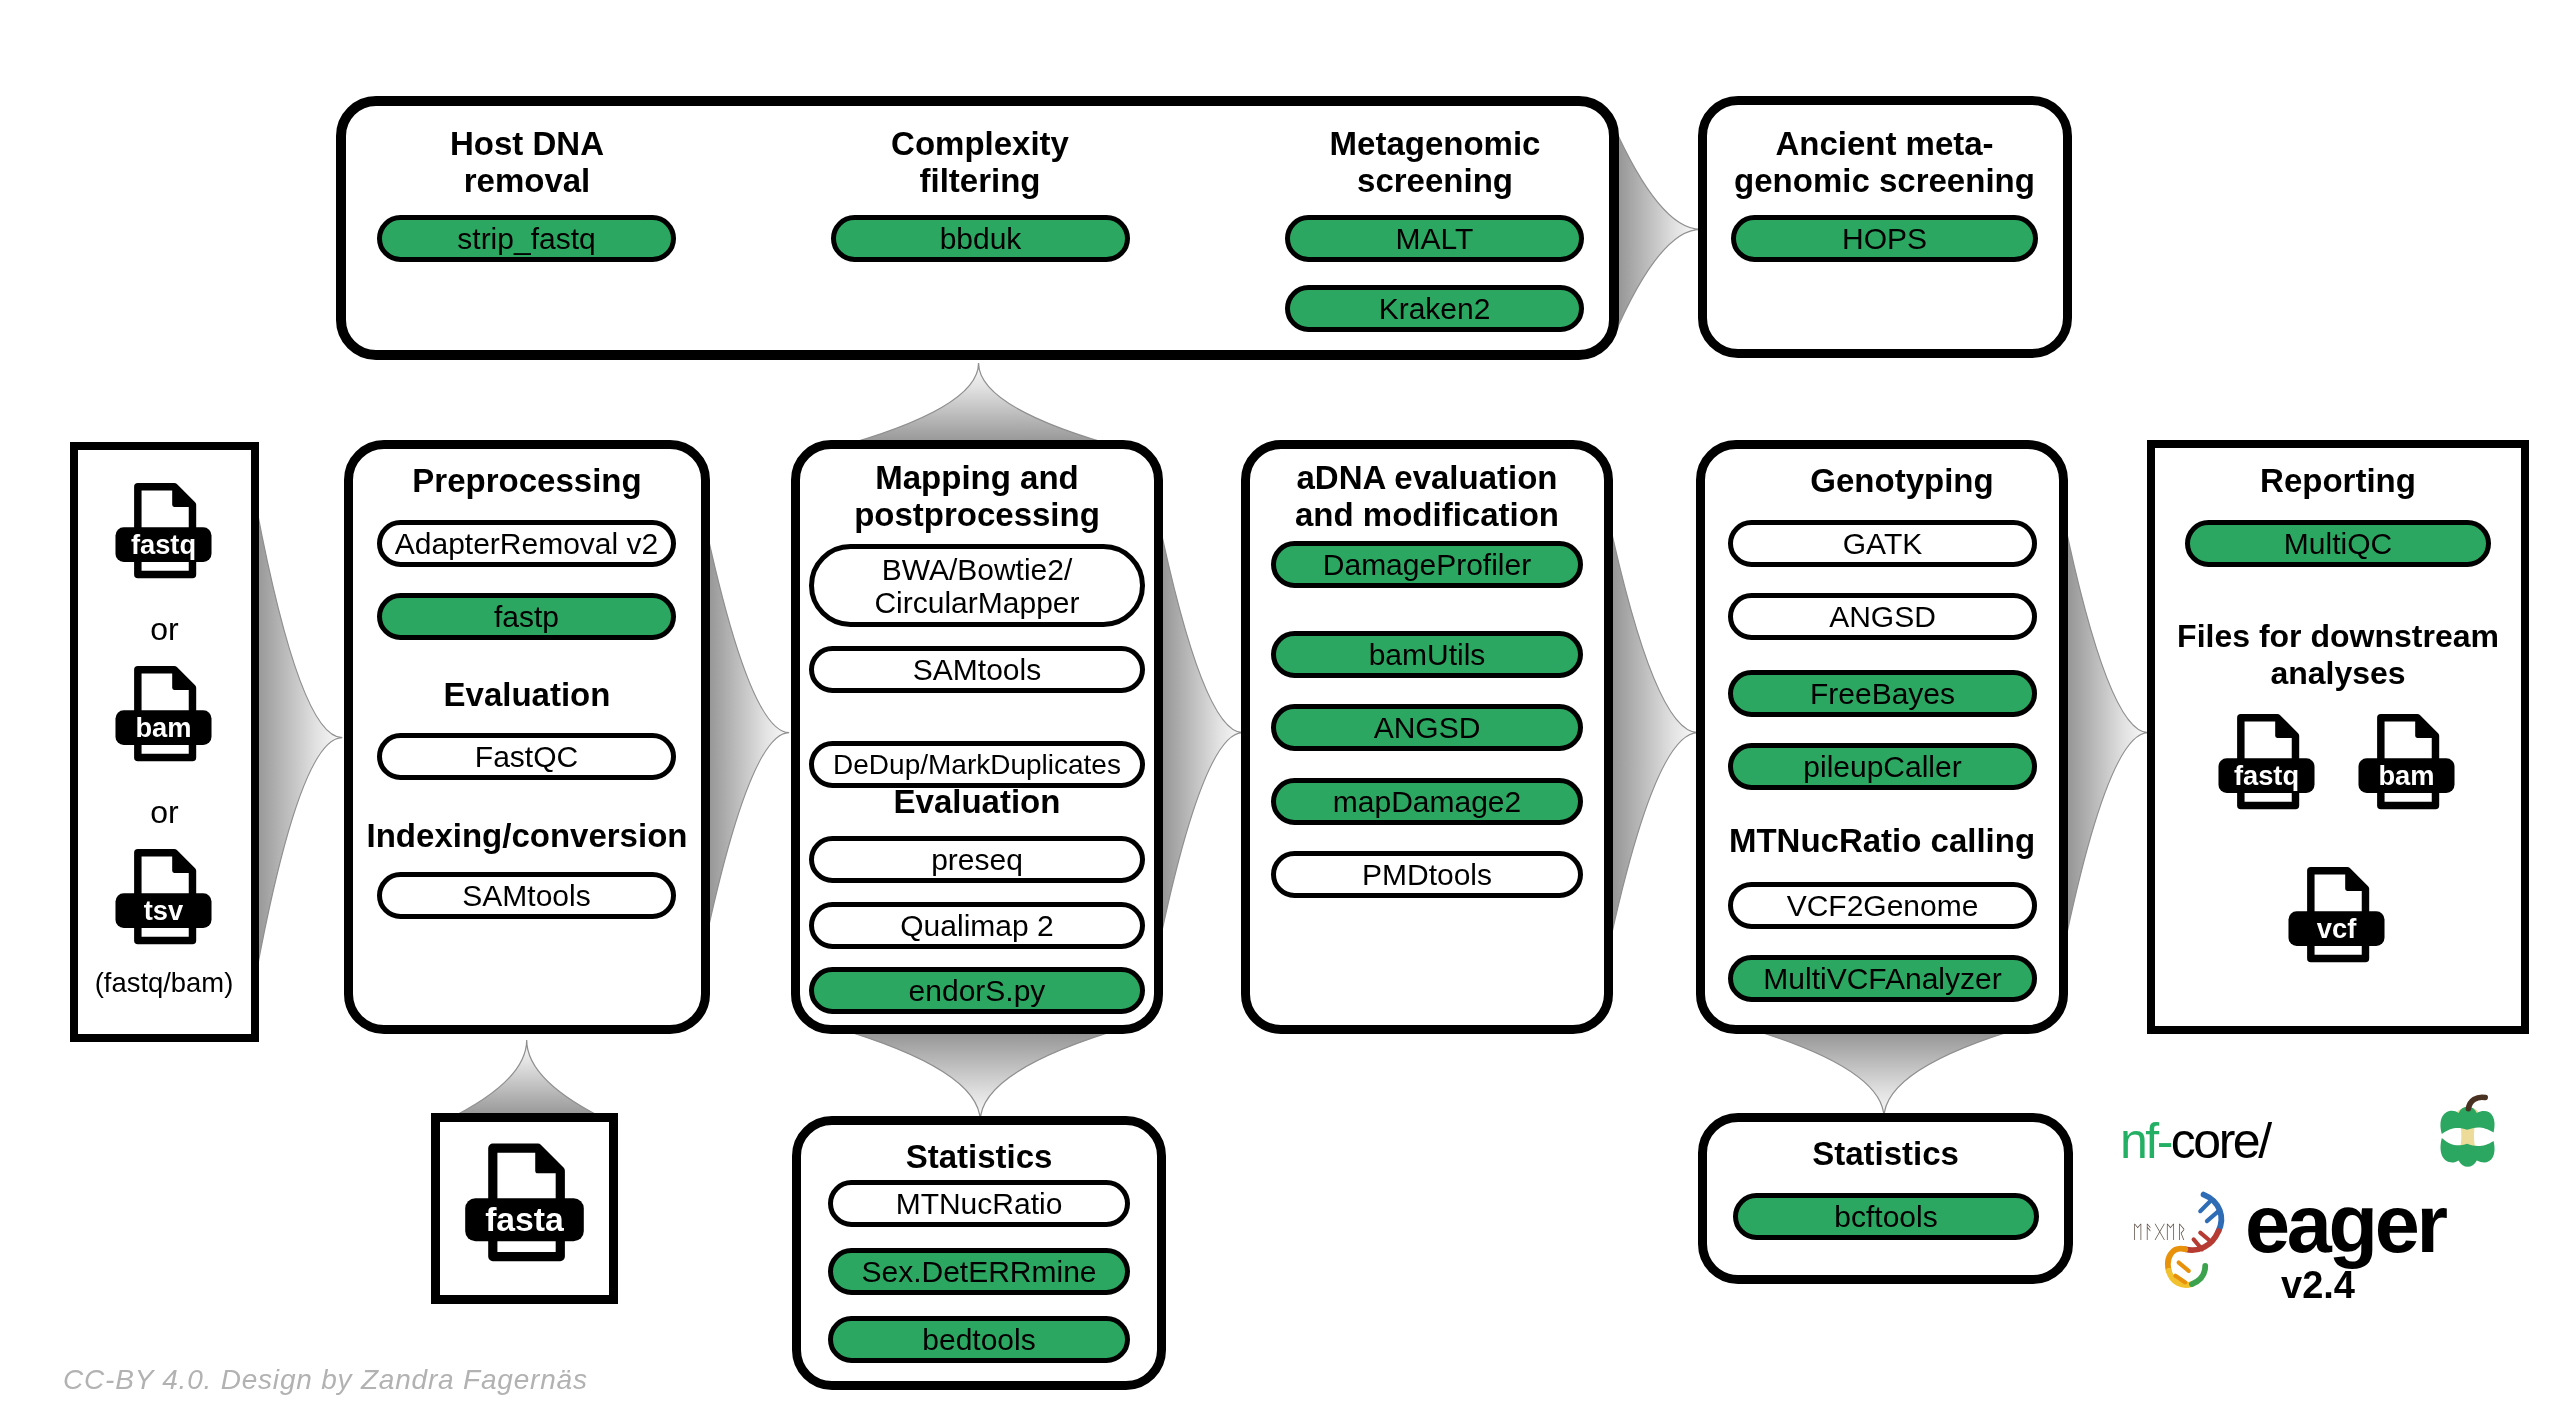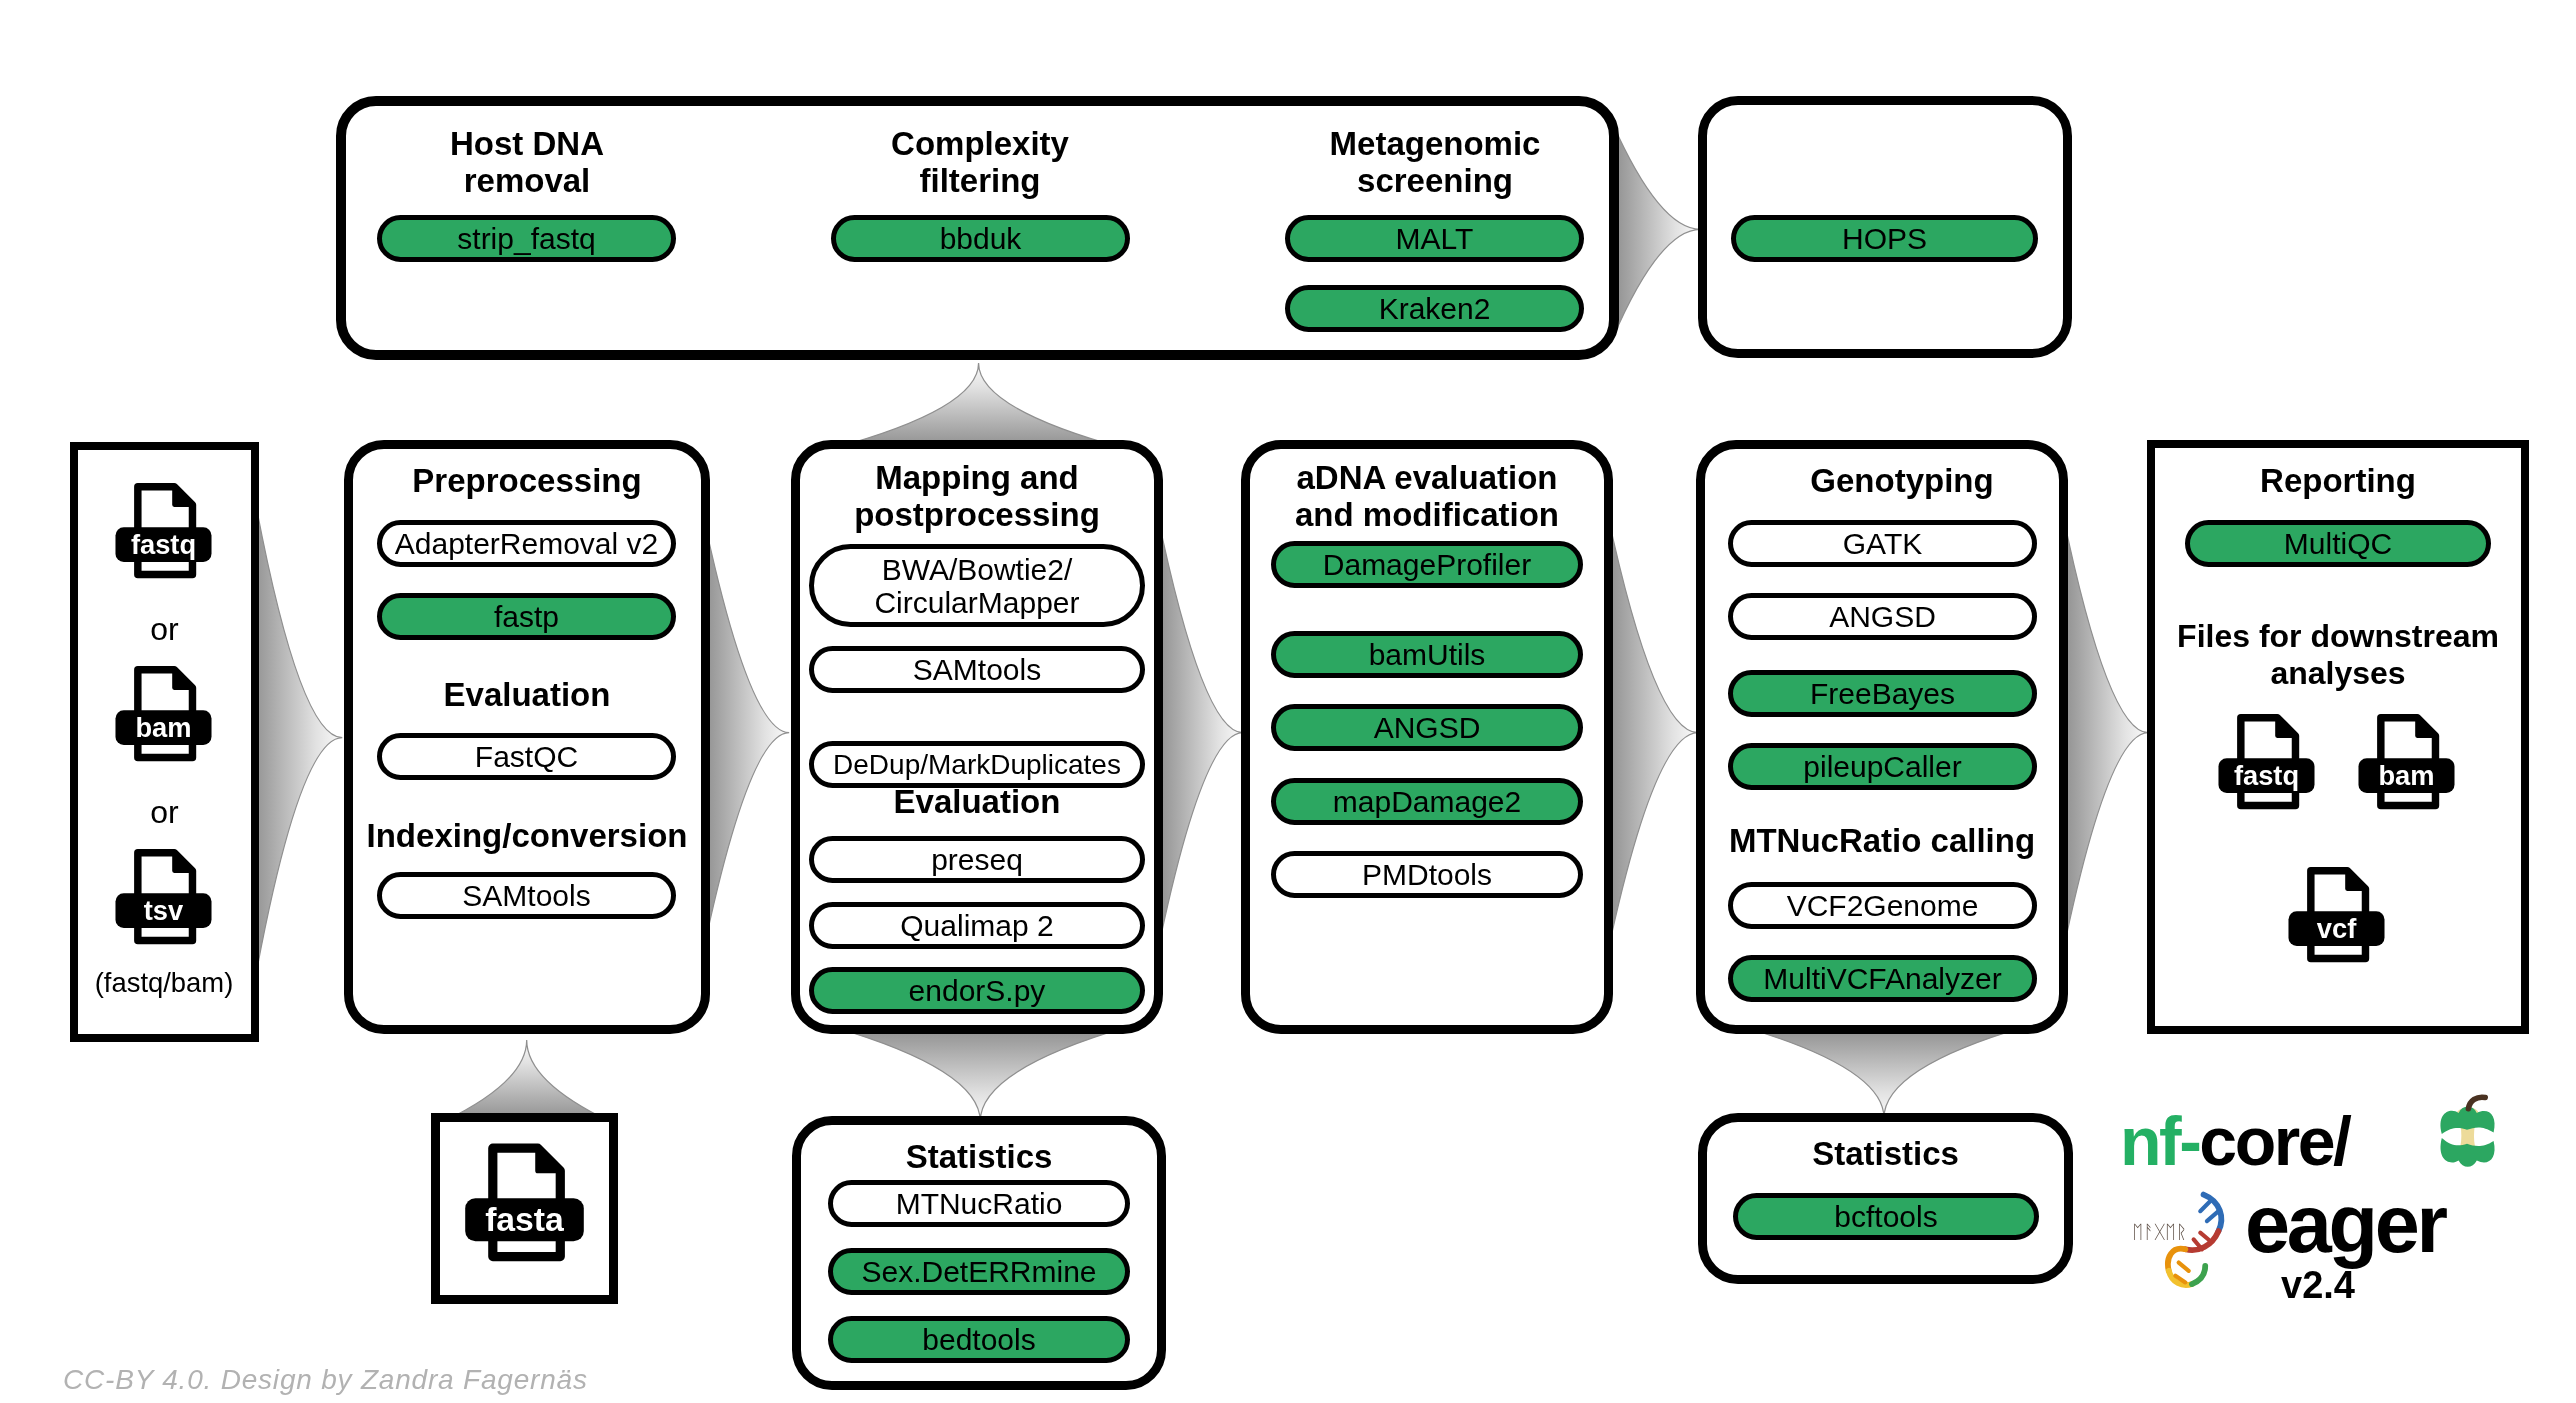--- a/index.html
+++ b/index.html
@@ -13,21 +13,21 @@
   .bh-sm{font-size:32px;line-height:37px;}
   .pill{position:absolute;z-index:3;height:47px;background:#fff;border:5px solid #000;border-radius:830px;
         box-sizing:border-box;display:flex;flex-direction:column;align-items:center;justify-content:center;
         font-size:30px;line-height:33px;text-align:center;white-space:nowrap;}
   .pill.green{background:var(--green);}
   .or{position:absolute;z-index:3;font-size:32px;text-align:center;}
   .caption{position:absolute;z-index:3;font-size:27.4px;text-align:center;}
   .fileicon{position:absolute;z-index:3;}
   .credit{position:absolute;z-index:3;left:63px;top:1364px;font-size:28px;color:#b2b2b2;
           font-style:italic;letter-spacing:0.8px;}
-  .logo1{position:absolute;z-index:3;left:2120px;top:1102px;font-size:68px;font-weight:bold;
+  .logo1{position:absolute;z-index:3;left:2120px;top:1102px;font-size:50px;font-weight:normal;
          letter-spacing:-2.5px;line-height:78px;white-space:nowrap;}
   .logo1 .g{color:var(--brand-green);}
   .logo2{position:absolute;z-index:3;left:2245px;top:1183px;font-size:81px;font-weight:bold;
          letter-spacing:-3.3px;line-height:83px;white-space:nowrap;}
   .ver{position:absolute;z-index:3;left:2231px;top:1264px;width:174px;text-align:center;
        font-size:38px;font-weight:bold;}
   svg text{font-family:"Liberation Sans","DejaVu Sans",sans-serif;}
   .runes{font-family:"DejaVu Sans",sans-serif;}
 </style>
 </head>
@@ -87,20 +87,24 @@
   </div>
   <div class="bh" style="left:1252px;width:366px;top:125px;">
     <div>Metagenomic</div>
     <div>screening</div>
   </div>
   <div class="pill green" style="left:377px;top:215px;width:299px;">strip_fastq</div>
   <div class="pill green" style="left:831px;top:215px;width:299px;">bbduk</div>
   <div class="pill green" style="left:1285px;top:215px;width:299px;">MALT</div>
   <div class="pill green" style="left:1285px;top:285px;width:299px;">Kraken2</div>
 
+  <div class="bh" style="left:1706px;width:357px;top:125px;">
+    <div>Ancient meta-</div>
+    <div>genomic screening</div>
+  </div>
   <div class="pill green" style="left:1731px;top:215px;width:307px;">HOPS</div>
 
   <svg class="fileicon" style="left:113px;top:480px;" width="101" height="111" viewBox="0 0 122 134">
     <path d="M30 8 H74 L96 30 V114 H30 Z" fill="#fff" stroke="#000" stroke-width="9" stroke-linejoin="round"></path>
     <path d="M74 8 L96 30 H74 Z" fill="#000" stroke="#000" stroke-width="5" stroke-linejoin="round"></path>
     <rect x="3" y="57" width="116" height="42" rx="10" fill="#000"></rect>
     <text x="61" y="89" text-anchor="middle" font-size="33" font-weight="bold" fill="#fff">fastq</text>
   </svg>
   <div class="or" style="left:70px;width:189px;top:611px;">or</div>
   <svg class="fileicon" style="left:113px;top:663px;" width="101" height="111" viewBox="0 0 122 134">

